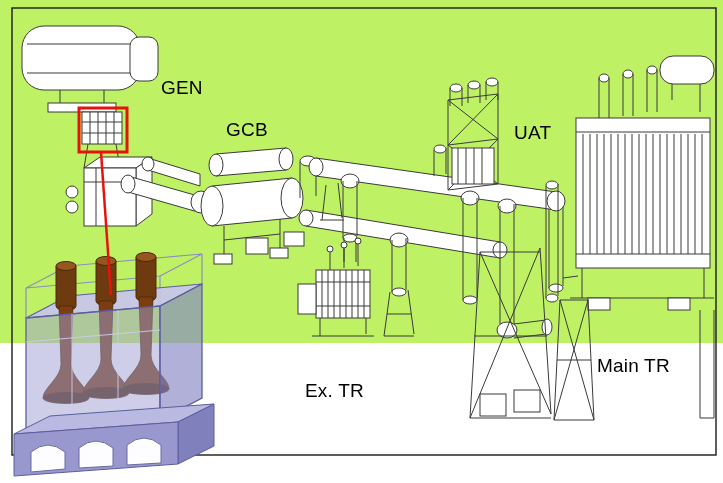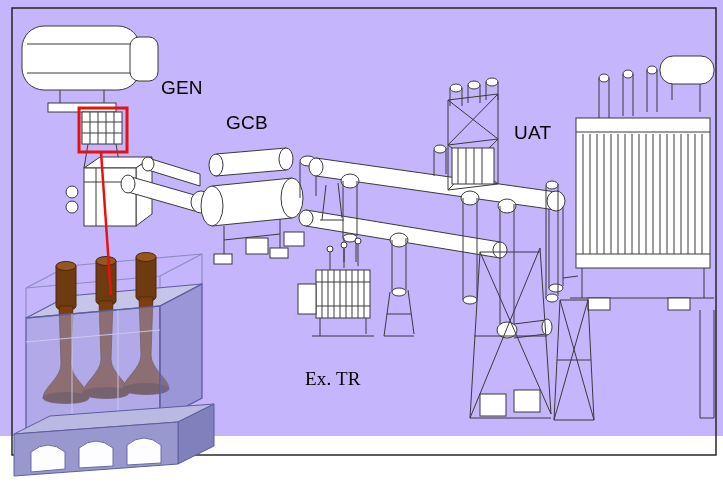--- a/index.html
+++ b/index.html
@@ -1,17 +1,17 @@
 <!DOCTYPE html>
 <html><head>
 <meta charset="utf-8">
 <style>
   * { margin: 0; padding: 0; box-sizing: border-box; }
   html, body { width: 723px; height: 483px; background: #ffffff; overflow: hidden; }
-  .stage { position: relative; width: 723px; height: 436px; font-family: "Liberation Sans", sans-serif; background: #c4b5fd; }
+  .stage { position: relative; width: 723px; height: 343px; font-family: "Liberation Sans", sans-serif; background: #bef264; }
   .stage svg { position: absolute; left: 0; top: 0; }
   .diagram-label {
     position: absolute;
     font-size: 19px;
     font-weight: 500;
     color: #000;
     letter-spacing: 0.2px;
     white-space: nowrap;
   }
 </style>
@@ -201,17 +201,18 @@
   </g>
 
   <g>
     <rect x="79" y="108" width="48" height="44" fill="none" stroke="#e8120c" stroke-width="3"></rect>
     <line x1="101" y1="152" x2="111" y2="295" stroke="#e8120c" stroke-width="2.5"></line>
   </g>
 
 </svg>
 
 <div class="diagram-label" style="left:161px; top:77px;">GEN</div>
-<div class="diagram-label" style="left:226px; top:112px;text-align:right;">GCB</div>
+<div class="diagram-label" style="left:226px; top:119px;text-align:right;">GCB</div>
 <div class="diagram-label" style="left:514px; top:122px;">UAT</div>
-<div class="diagram-label" style="left:305px; top:368px;font-family:Liberation Serif, serif;">Ex. TR</div>
+<div class="diagram-label" style="left:305px; top:380px;">Ex. TR</div>
+<div class="diagram-label" style="left:597px; top:355px;">Main TR</div>
 
 </div>
 
 </body></html>

